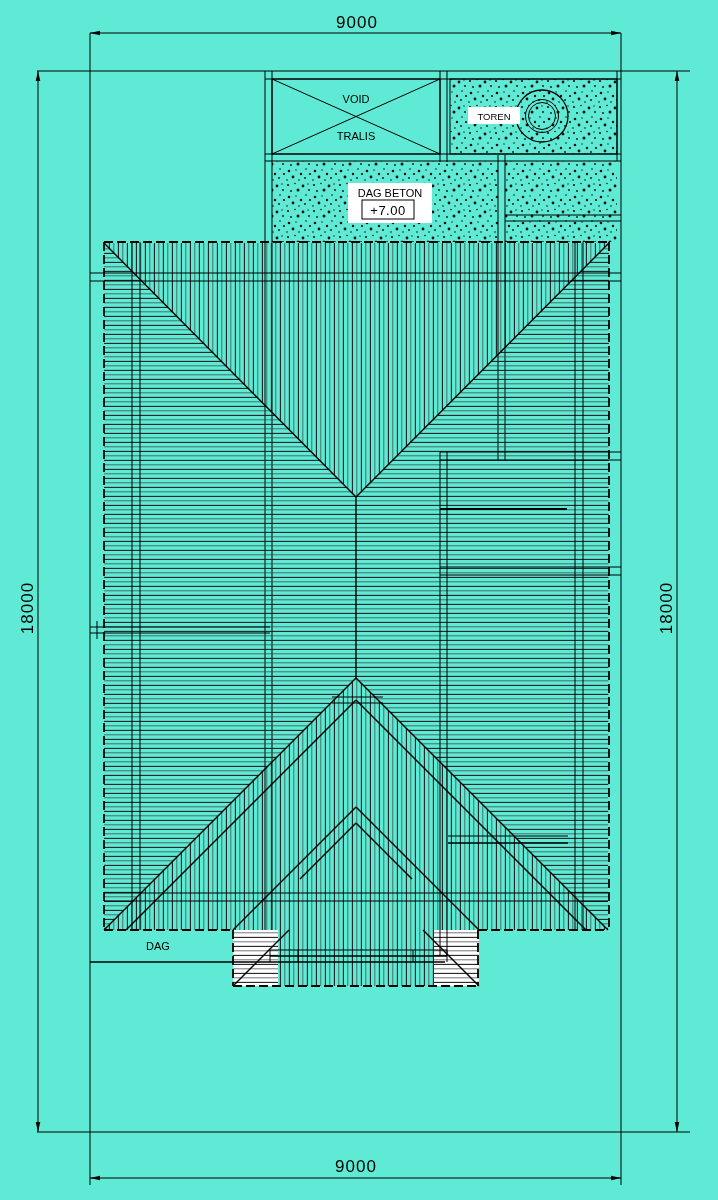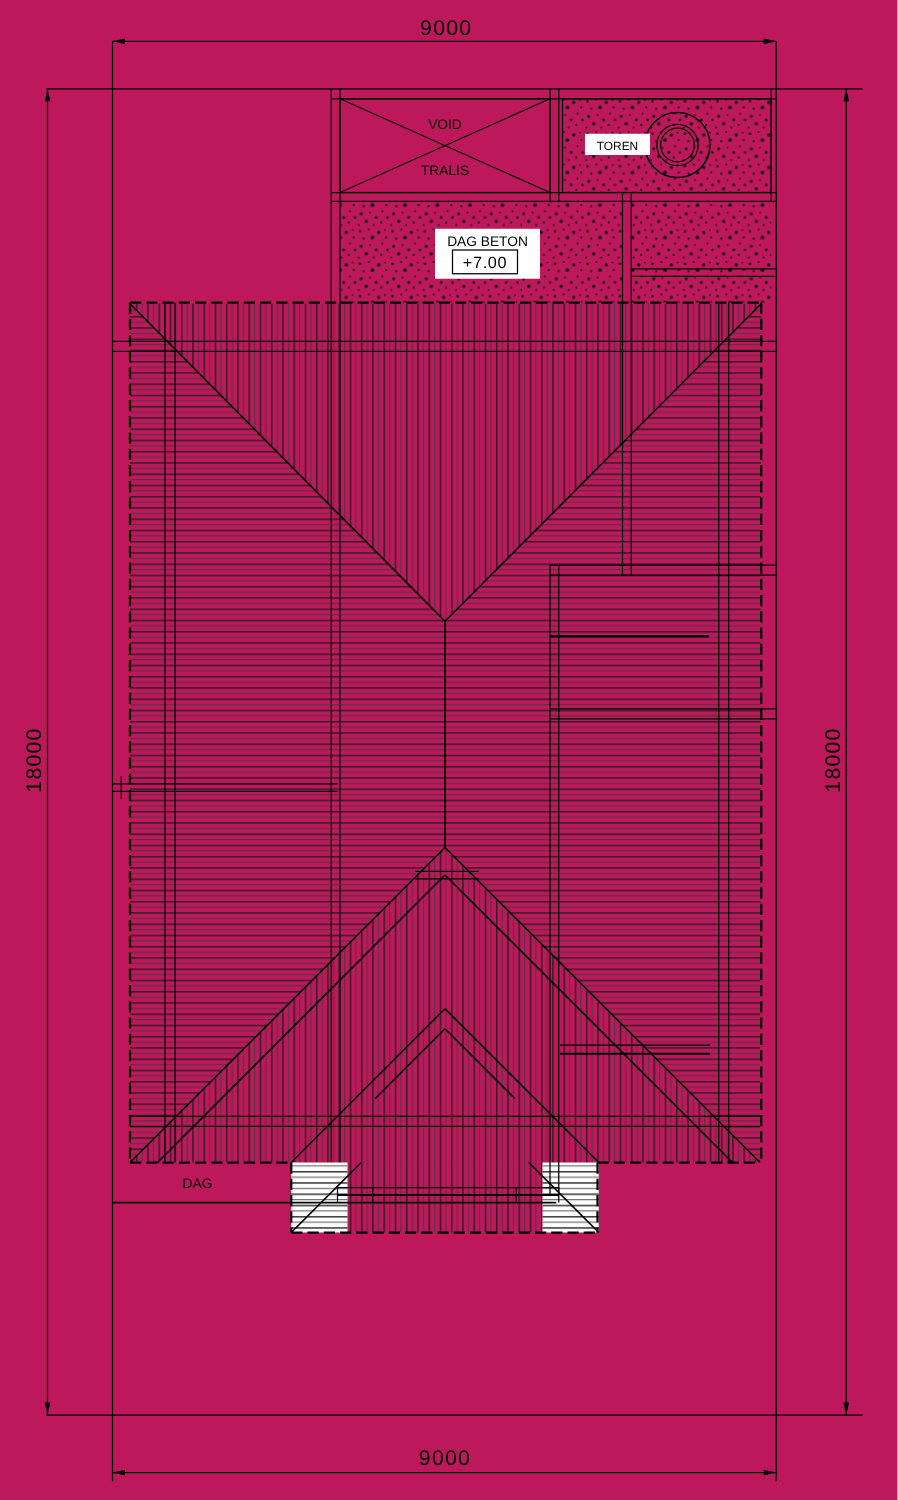--- a/index.html
+++ b/index.html
@@ -1,16 +1,16 @@
 <!DOCTYPE html>
 <html><head>
 <meta charset="utf-8">
 <style>
   html,body{margin:0;padding:0;background:#ffffff;}
-  .page{position:relative;width:718px;height:1200px;background:#be185d;overflow:hidden;
+  .page{position:relative;width:718px;height:1200px;background:#5eead4;overflow:hidden;
         font-family:"Liberation Sans", sans-serif;}
   svg{position:absolute;left:0;top:0;}
   text{fill:#000;font-family:"Liberation Sans", sans-serif;}
   .dim-text{font-size:17px;letter-spacing:1px;}
   .lbl{font-size:11px;}
   .lbl-sm{font-size:9.5px;}
   .lbl-level{font-size:13px;letter-spacing:0.5px;}
 </style>
 </head>
 <body>

